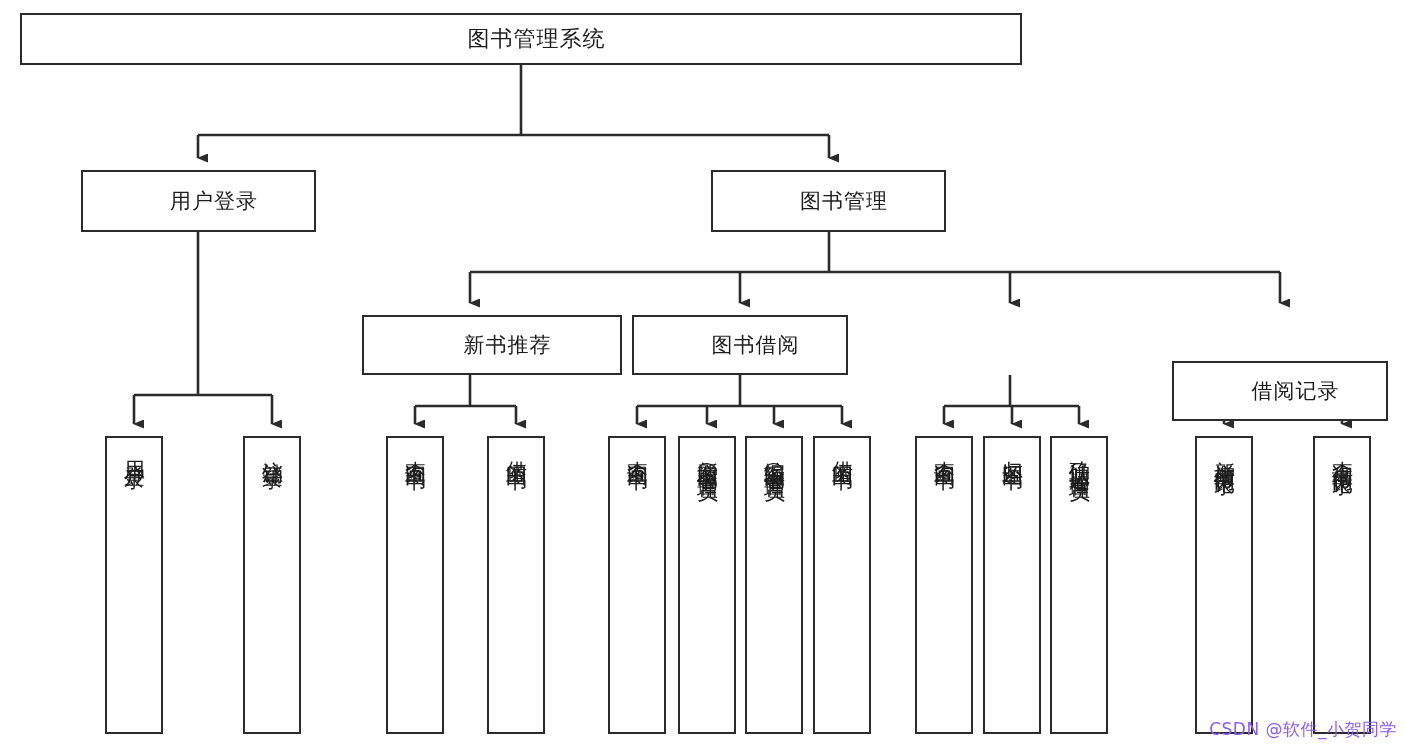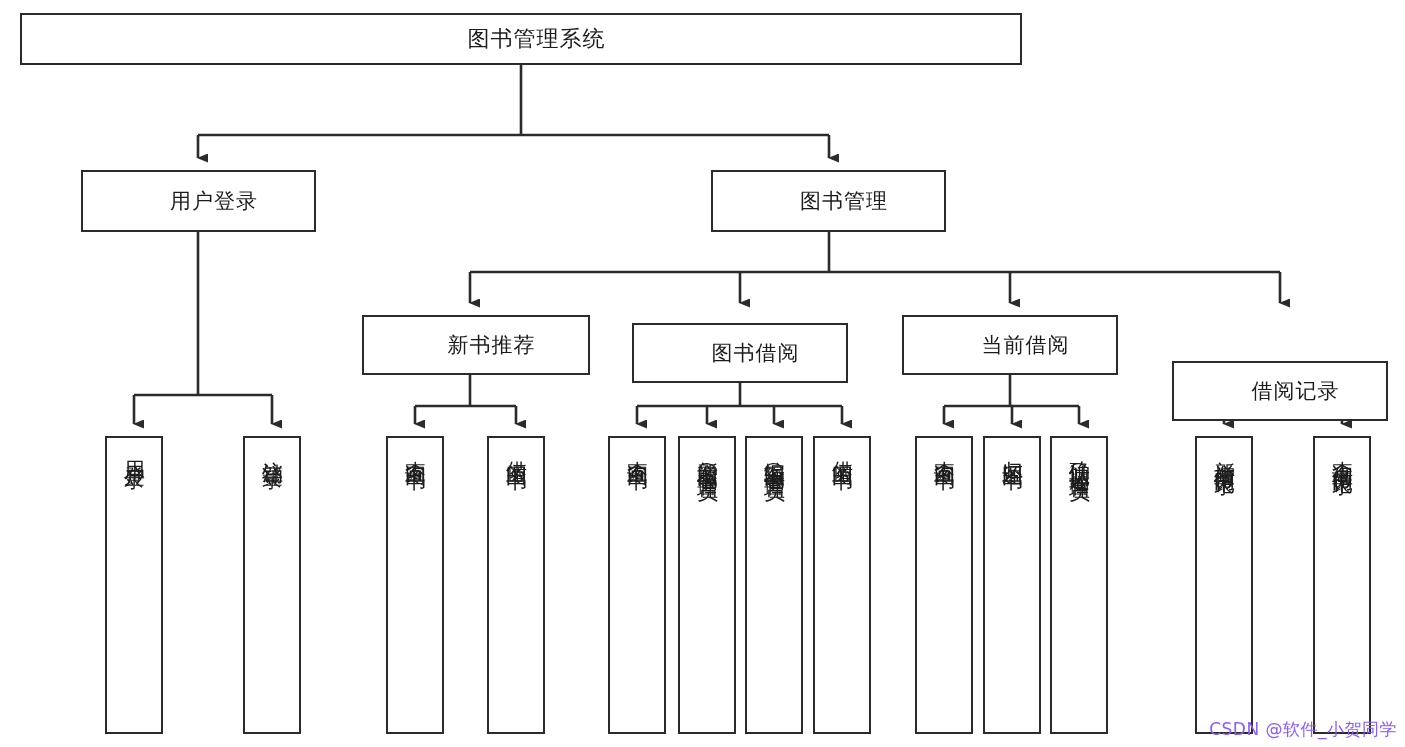--- a/index.html
+++ b/index.html
@@ -123,28 +123,25 @@
     <span>图书管理系统</span>
   </div>
 
   <div class="node horiz" style="left:81px;top:170px;width:235px;height:62px;">
     <span>用户登录</span>
   </div>
   <div class="node horiz" style="left:711px;top:170px;width:235px;height:62px;">
     <span>图书管理</span>
   </div>
 
-  <div class="node horiz" style="left:362px;top:315px;width:228px;height:60px;">
+  <div class="node horiz" style="left:362px;top:315px;width:260px;height:60px;">
     <span>新书推荐</span>
   </div>
-  <div class="node horiz" style="left:632px;top:315px;width:216px;height:60px;margin-top:8px;">
+  <div class="node horiz" style="left:632px;top:315px;width:216px;height:60px;">
     <span>图书借阅</span>
-  </div>
-  <div class="node horiz" style="left:902px;top:315px;width:216px;height:60px;">
-    <span>当前借阅</span>
   </div>
   <div class="node horiz" style="left:1172px;top:315px;width:216px;height:60px;margin-top:46px;">
     <span>借阅记录</span>
   </div>
 
   <div class="node vert" style="left:105px;top:436px;width:58px;height:298px;">
     <span class="vlabel">用户登录</span>
   </div>
   <div class="node vert" style="left:243px;top:436px;width:58px;height:298px;">
     <span class="vlabel">注销登录</span>

